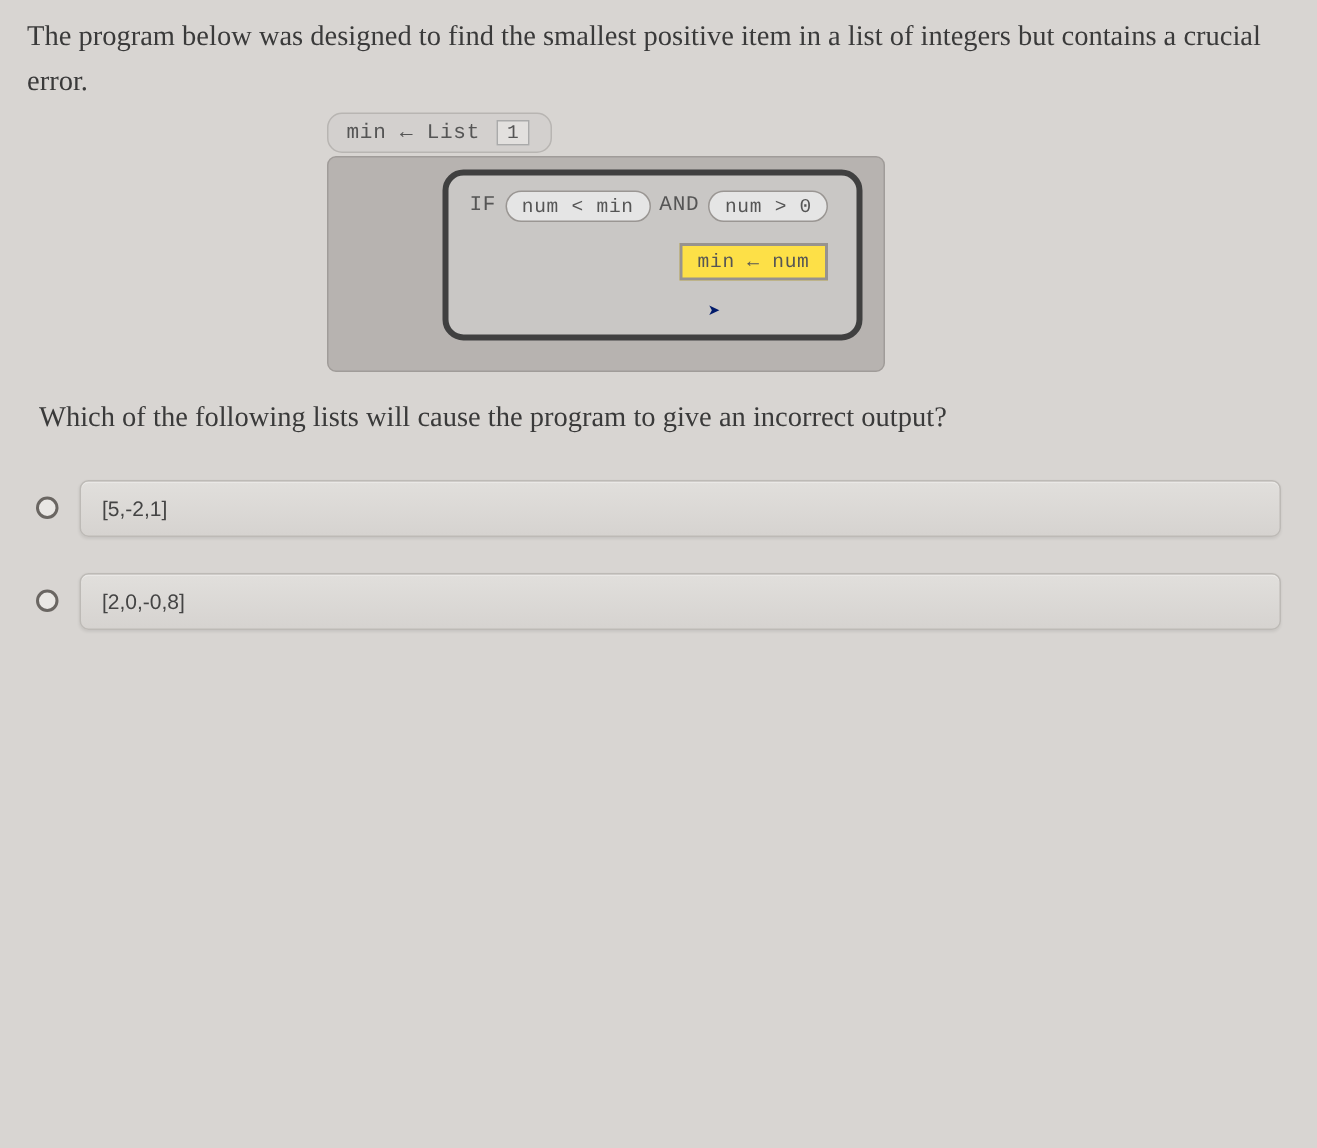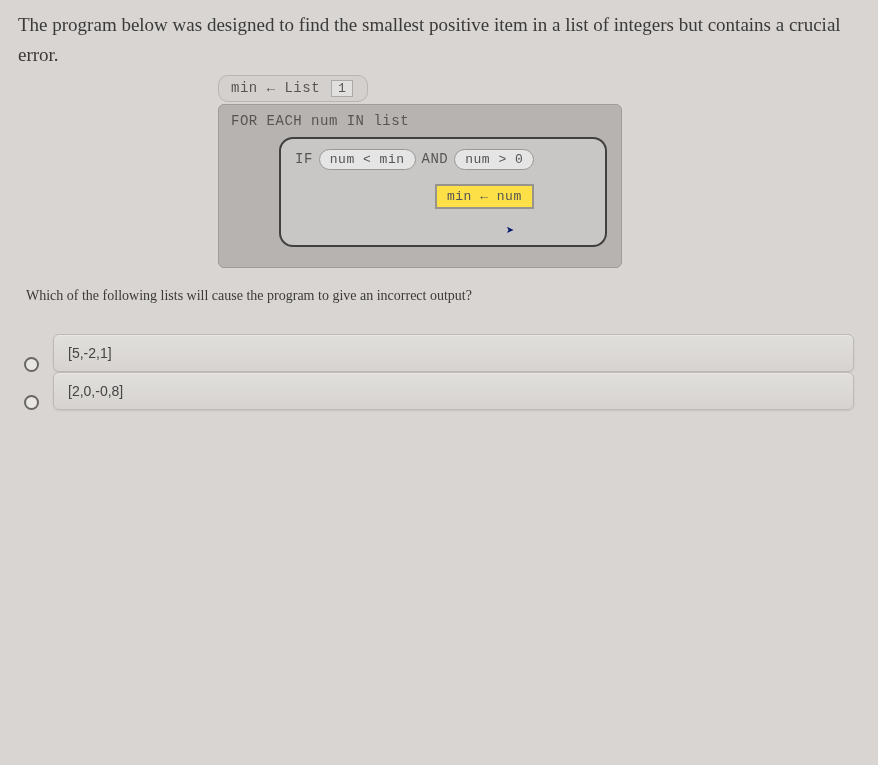--- a/index.html
+++ b/index.html
@@ -14,21 +14,21 @@
     position: relative;
   }
   .question-text {
     font-size: 19px;
     line-height: 1.6;
     margin-bottom: 4px;
   }
   .code-area {
     margin-left: 200px;
     margin-bottom: 20px;
-    width: 404px;
+    width: 372px;
   }
   .code-block {
     font-family: 'Courier New', monospace;
     font-size: 14px;
     color: #555;
     letter-spacing: 0.5px;
   }
   .line-min {
     background: #d3d0ce;
     border: 1px solid #b8b5b2;
@@ -49,23 +49,23 @@
     background: #b7b3b0;
     border: 1px solid #a09c99;
     border-radius: 6px;
     padding: 8px 0 20px 0;
   }
   .foreach-header {
     padding: 0 12px 8px 12px;
   }
   .if-wrap {
     background: #c9c7c5;
-    border: 2px solid #404040;
+    border: 4px solid #404040;
     border-radius: 14px;
-    margin: 0 14px 0 60px;
+    margin: 0 14px 0 76px;
     padding: 10px 12px 36px 14px;
     position: relative;
   }
   .if-header {
     display: flex;
     align-items: center;
     gap: 6px;
     flex-wrap: nowrap;
   }
   .pill {
@@ -98,30 +98,31 @@
   }
   .display-line {
     background: #d3d0ce;
     border: 1px solid #b8b5b2;
     border-radius: 4px;
     padding: 4px 10px;
     display: inline-block;
     margin-top: 6px;
   }
   .followup {
-    font-size: 14px;
+    font-size: 19px;
     margin: 18px 0 30px 8px;
   }
   .options {
     padding: 0 6px;
   }
   .option {
     display: flex;
-    align-items: flex-end;
+    align-items: center;
     gap: 14px;
+    margin-bottom: 24px;
   }
   .radio {
     width: 15px;
     height: 15px;
     border: 2px solid #6a6662;
     border-radius: 50%;
     background: #e9e7e4;
     flex-shrink: 0;
   }
   .option-box {
@@ -144,21 +145,20 @@
 <div class="code-area">
 
   <div class="code-block line-min">
     <span>min</span>
     <span>←</span>
     <span>List</span>
     <span class="slot">1</span>
   </div>
 
   <div class="code-block foreach-block">
-    <div class="foreach-header">FOR EACH num IN list</div>
     <div class="if-wrap">
       <div class="if-header">
         <span>IF</span>
         <span class="pill">num &lt; min</span>
         <span>AND</span>
         <span class="pill">num &gt; 0</span>
       </div>
       <div class="if-body">
         <span class="assign-box">min ← num</span>
       </div>

